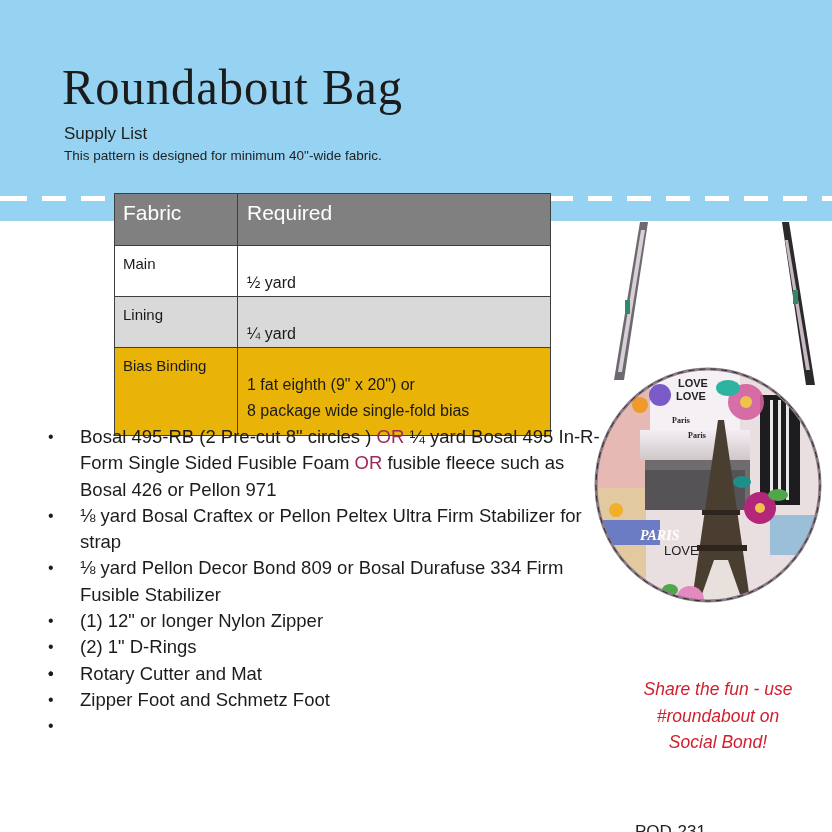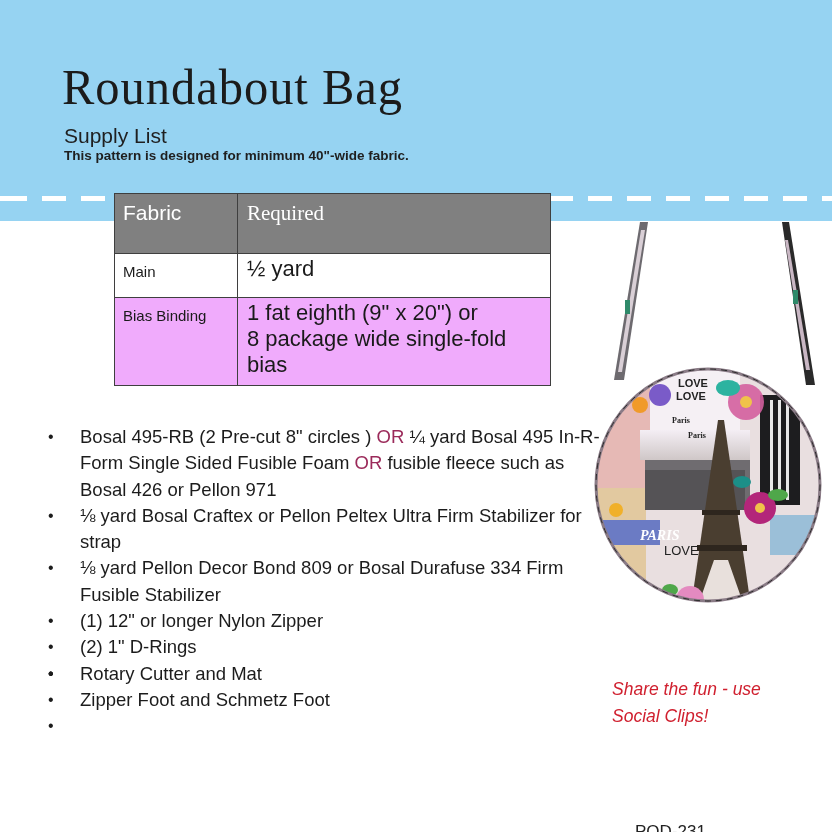--- a/index.html
+++ b/index.html
@@ -19,58 +19,58 @@
     background-position: 3px 0;
   }
   .title {
     position: absolute; left: 62px; top: 58px;
     font-family: "Liberation Serif", "DejaVu Serif", serif;
     font-size: 50px; letter-spacing: 1px; color: #1b1b1b; white-space: nowrap;
     transform: scaleX(0.97); transform-origin: left top;
   }
   .subtitle {
     position: absolute; left: 64px; top: 124px;
-    font-size: 21px; color: #1f1f1f; white-space: nowrap;
+    font-size: 17px; color: #1f1f1f; white-space: nowrap;
   }
   .note {
     position: absolute; left: 64px; top: 148px;
-    font-size: 13.5px; color: #1f1f1f; white-space: nowrap; font-weight: bold;
+    font-size: 13.5px; color: #1f1f1f; white-space: nowrap;
   }
   table.supply {
     position: absolute; left: 114px; top: 193px; width: 437px;
     border-collapse: collapse; table-layout: fixed;
     border: 1.5px solid #3f3f3f;
   }
   table.supply th, table.supply td {
     border: 1.5px solid #3f3f3f; vertical-align: top; text-align: left;
   }
   table.supply th {
     background: #808080; color: #ffffff; font-weight: normal;
-    font-size: 21px; height: 60px; padding: 7px 0 0 8px; box-sizing: border-box;
-  }
-  table.supply th.col2 { padding-left: 9px; font-family: Liberation Serif, serif; }
+    font-size: 21px; height: 52px; padding: 7px 0 0 8px; box-sizing: border-box;
+  }
+  table.supply th.col2 { padding-left: 9px; }
   table.supply td { font-size: 15px; padding: 9px 0 0 8px; box-sizing: border-box; margin-left: 36px; }
-  table.supply td.req { font-size: 22px; padding-left: 9px; line-height: 26px; padding-top: 2px; }
+  table.supply td.req { font-size: 16px; padding-left: 9px; line-height: 26px; padding-top: 24px; }
   table.supply tr.r1 td { height: 44px; background: #ffffff; }
   table.supply tr.r2 td { height: 43px; background: #d9d9d9; }
-  table.supply tr.r3 td { height: 88px; background: #f0abfc; }
+  table.supply tr.r3 td { height: 88px; background: #eab308; }
   ul.items {
     position: absolute; left: 0; top: 424px; margin: 0; padding: 0; list-style: none;
     width: 600px;
   }
   ul.items li {
     position: relative; padding-left: 80px; font-size: 18.5px; line-height: 26.3px;
     color: #1c1c1c; width: 520px;
   }
   ul.items li .bullet {
     position: absolute; left: 48px; top: 0; font-size: 16px;
   }
   .or { color: #9b2a5a; }
   .share {
-    position: absolute; left: 612px; top: 676px; width: 212px; 
+    position: absolute; left: 612px; top: 676px; width: 212px; text-align: center;
     font-style: italic; color: #d0202f; font-size: 17.5px; line-height: 26.5px;
   }
   .code {
     position: absolute; left: 635px; top: 822px; font-size: 17px; color: #222; white-space: nowrap;
   }
   .bag { position: absolute; left: 590px; top: 218px; width: 242px; height: 395px; }
 </style>
 </head>
 <body>
 
@@ -87,20 +87,24 @@
       <col>
     </colgroup>
   <tbody>
       <tr>
     <th>Fabric</th>
     <th class="col2">Required</th>
   </tr>
   <tr class="r1">
     <td>Main</td>
     <td class="req">½ yard</td>
+  </tr>
+  <tr class="r2">
+    <td>Lining</td>
+    <td class="req">¼ yard</td>
   </tr>
   <tr class="r3">
     <td>Bias Binding</td>
     <td class="req">
       <div>1 fat eighth (9" x 20") or</div>
       <div>8 package wide single-fold bias</div>
     </td>
   </tr>
 </tbody>
   </table>
@@ -180,16 +184,17 @@
     <text x="688" y="438" font-family="Liberation Serif, serif" font-weight="bold" font-size="8" fill="#222">Paris</text>
     <text x="640" y="540" font-family="Liberation Serif, serif" font-weight="bold" font-style="italic" font-size="14" fill="#ffffff">PARIS</text>
     <text x="664" y="555" font-family="Liberation Sans, sans-serif" font-size="13" fill="#222">LOVE</text>
   </g>
   <ellipse cx="708" cy="485" rx="112" ry="116" fill="none" stroke="#8a7b86" stroke-width="3"></ellipse>
   <ellipse cx="708" cy="485" rx="112" ry="116" fill="none" stroke="#2a2a2a" stroke-width="1" stroke-dasharray="6 5"></ellipse>
 </svg>
 
 <div class="share">
   <div>Share the fun - use</div>
-  <div>Social Clips!</div>
+  <div>#roundabout on</div>
+  <div>Social Bond!</div>
 </div>
 
 <div class="code">POD-231</div>
 
 </body></html>

